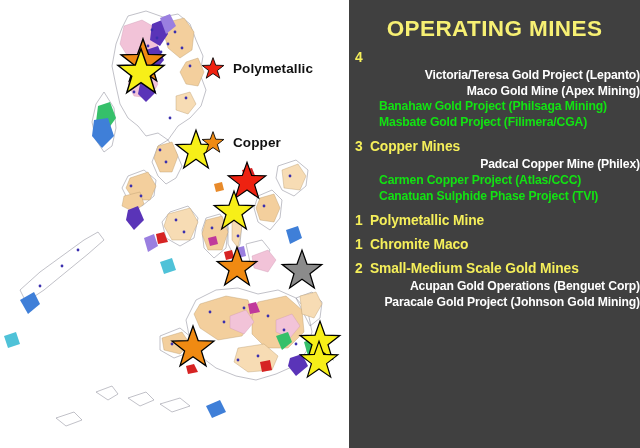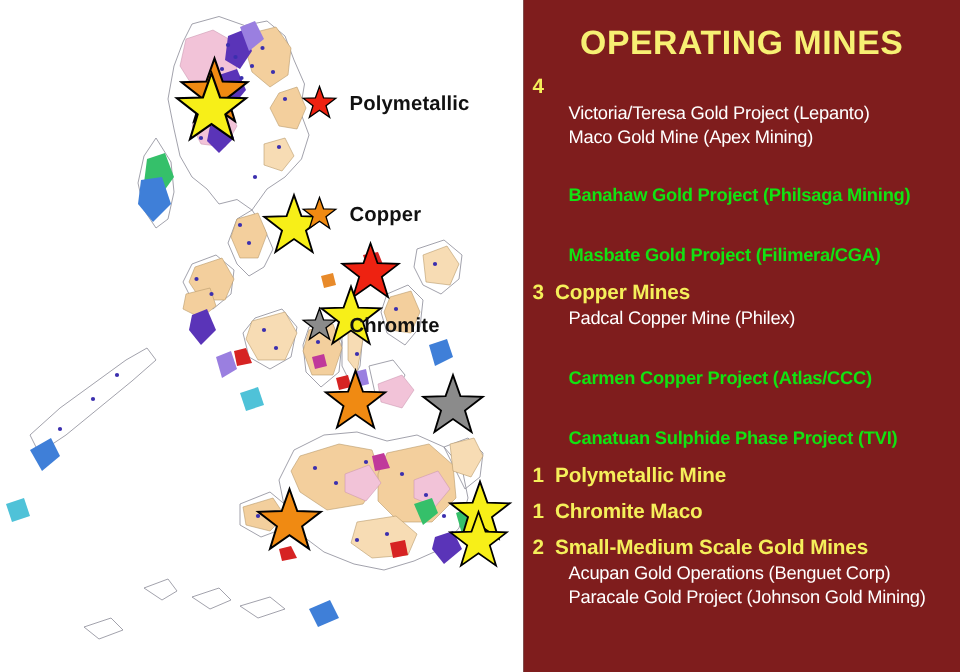--- a/index.html
+++ b/index.html
@@ -53,21 +53,21 @@
     color: #111111;
     letter-spacing: 0.1px;
     white-space: nowrap;
   }
 
   
   #text-panel {
     position: absolute;
     left: 349px; top: 0;
     width: 291px; height: 448px;
-    background: #7f1d1d;
+    background: #404040;
     overflow: hidden;
   }
   #title {
     position: absolute;
     left: 0; top: 16px;
     width: 291px;
     text-align: center;
     color: #f7f073;
     font-size: 22.5px;
     font-weight: bold;
@@ -99,22 +99,22 @@
   .sec-items {
     margin-top: 3px;
     padding-left: 30px;
   }
   .sec-item {
     font-size: 12.2px;
     line-height: 15.6px;
     white-space: nowrap;
     letter-spacing: -0.15px;
   }
-  .sec-item.white { color: #ffffff; font-weight: normal; }
-  .sec-item.green { color: #12e212; font-weight: bold; margin-top: 24px; }
+  .sec-item.white { color: #ffffff; font-weight: bold; text-align: right; }
+  .sec-item.green { color: #12e212; font-weight: bold; }
 </style>
 </head>
 <body>
 
 <div id="page">
 
   <div id="map-panel">
 
     <svg id="map-svg" width="349" height="448" viewBox="0 0 349 448">
       <defs>
@@ -296,26 +296,20 @@
       </div>
 
 
       <div class="legend-row">
         <svg class="legend-star" viewBox="-24 -24 48 48">
           <path d="M0,-21 L5,-7 L20,-6.5 L8,2.8 L12.5,17 L0,8.4 L-12.5,17 L-8,2.8 L-20,-6.5 L-5,-7 Z" fill="#f08a12" stroke="#000" stroke-width="1.6"></path>
         </svg>
         <span class="legend-label">Copper</span>
       </div>
 
-      <div class="legend-row">
-        <svg class="legend-star" viewBox="-24 -24 48 48">
-          <path d="M0,-21 L5,-7 L20,-6.5 L8,2.8 L12.5,17 L0,8.4 L-12.5,17 L-8,2.8 L-20,-6.5 L-5,-7 Z" fill="#8b8b8b" stroke="#000" stroke-width="1.6"></path>
-        </svg>
-        <span class="legend-label">Chromite</span>
-      </div>
 
     </div>
   </div>
 
   <div id="text-panel">
 
     <div id="title">OPERATING MINES</div>
 
     <div id="sections">
 

